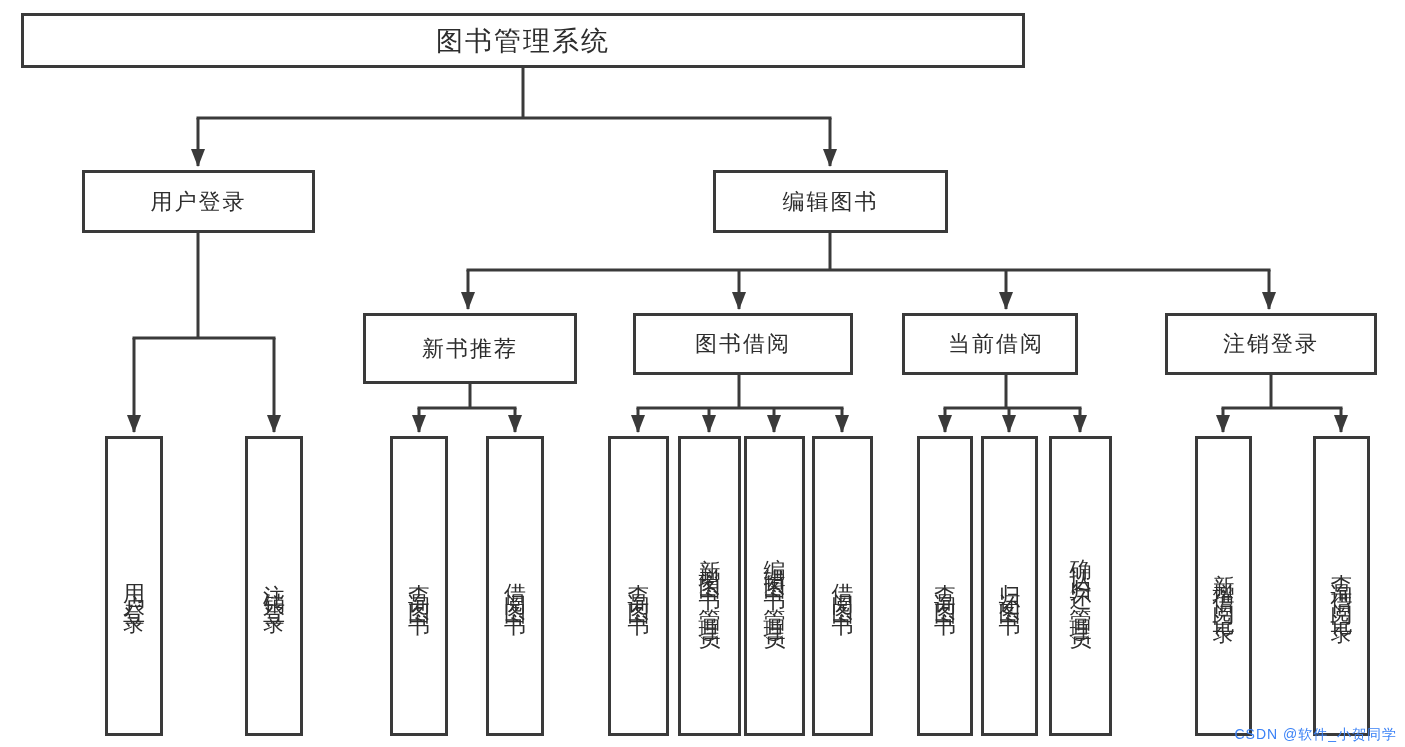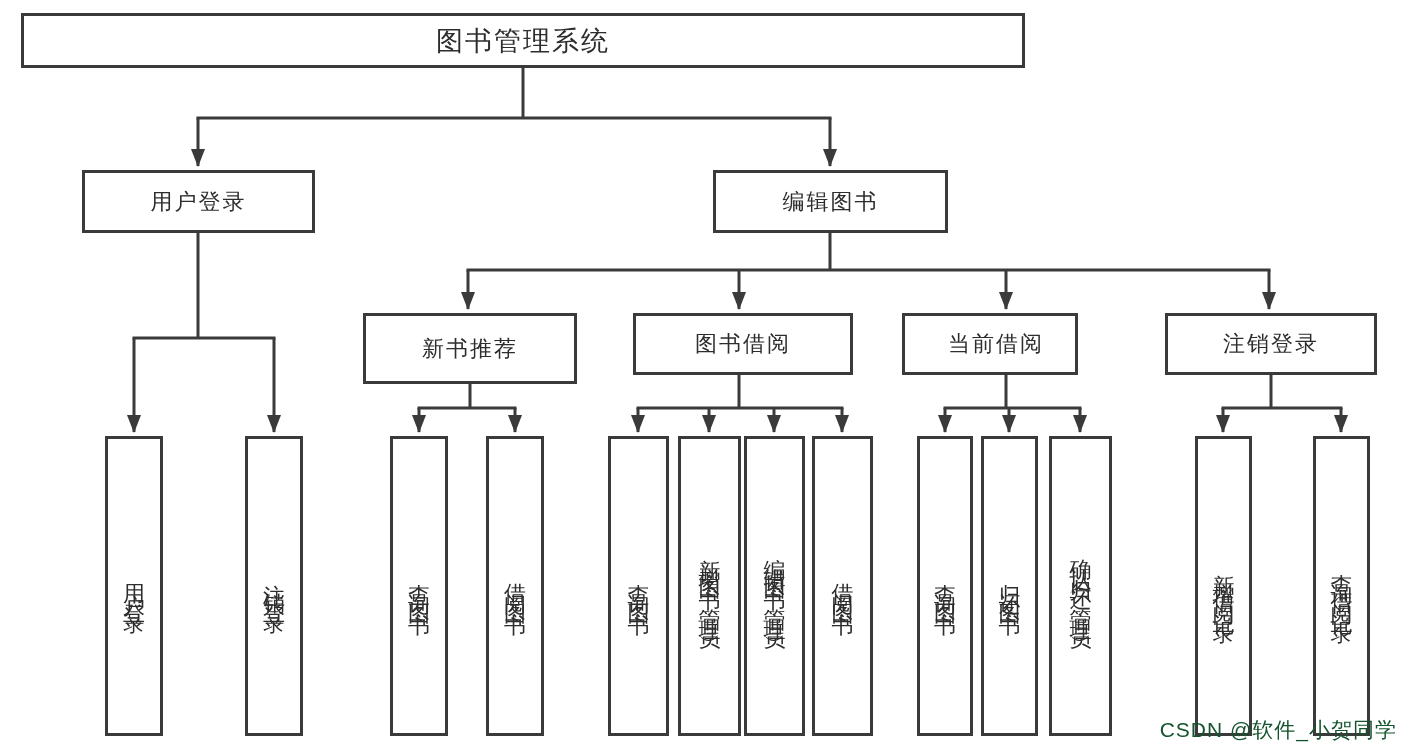--- a/index.html
+++ b/index.html
@@ -42,22 +42,22 @@
     writing-mode: vertical-rl;
     text-orientation: mixed;
     letter-spacing: 10px;
     line-height: 1;
     font-size: 22px;
   }
   .watermark {
     position: absolute;
     right: 8px;
     bottom: 3px;
-    font-size: 21px;
-    color: #14532d;
+    font-size: 14px;
+    color: #3b82f6;
     letter-spacing: 1px;
     z-index: 3;
     white-space: nowrap;
   }
 </style>
 </head>
 <body>
 
 <div class="canvas">
 

